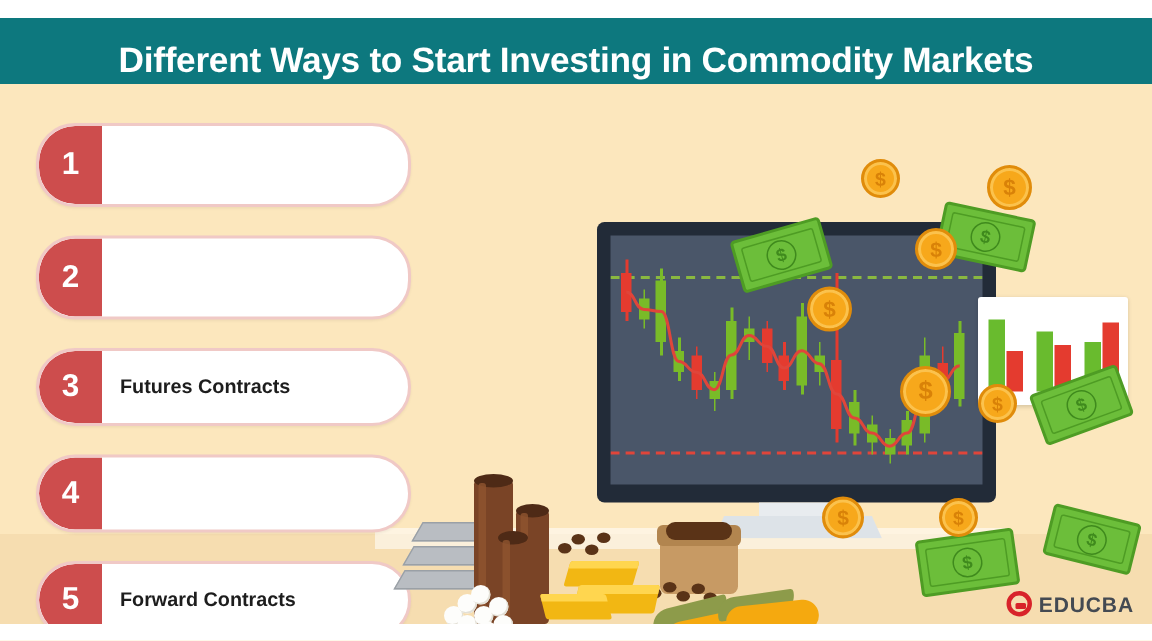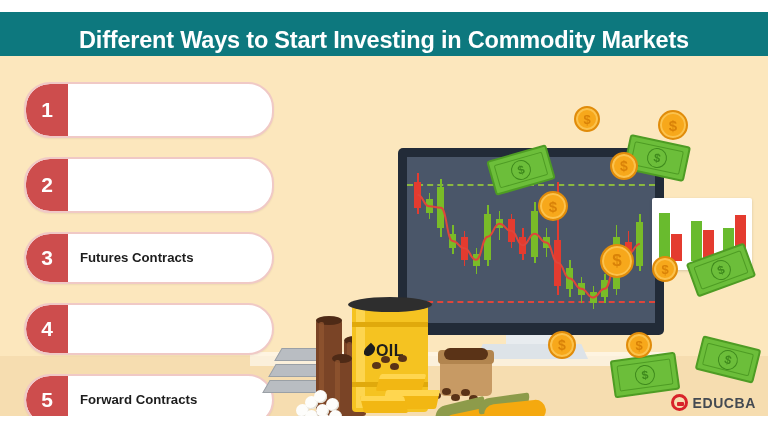--- a/index.html
+++ b/index.html
@@ -407,29 +407,20 @@
     </div>
 
     <div class="beam" style="left:278px;top:292px;width:52px;height:11px;transform:skewX(-30deg);"></div>
     <div class="beam" style="left:272px;top:308px;width:56px;height:11px;transform:skewX(-30deg);"></div>
     <div class="beam" style="left:266px;top:324px;width:58px;height:11px;transform:skewX(-30deg);"></div>
 
     <div class="pipe" style="left:316px;top:264px;width:26px;height:96px;"></div>
     <div class="pipe" style="left:344px;top:284px;width:22px;height:76px;"></div>
     <div class="pipe" style="left:332px;top:302px;width:20px;height:58px;"></div>
 
-    <div class="barrel">
-      <div class="body"></div>
-      <div class="hl"></div>
-      <div class="ring" style="top:18px;"></div>
-      <div class="ring" style="top:78px;"></div>
-      <div class="lid"></div>
-      <div class="drop"></div>
-      <div class="oil-text">OIL</div>
-    </div>
 
     <div class="sack">
       <div class="bagb"></div>
       <div class="rim"></div>
       <div class="beans"></div>
     </div>
     <div class="beanpile" style="left:432px;top:330px;width:46px;height:20px;">
       <i style="left:0;top:6px;"></i>
         <i style="left:10px;top:2px;"></i>
       <i style="left:19px;top:8px;"></i>

